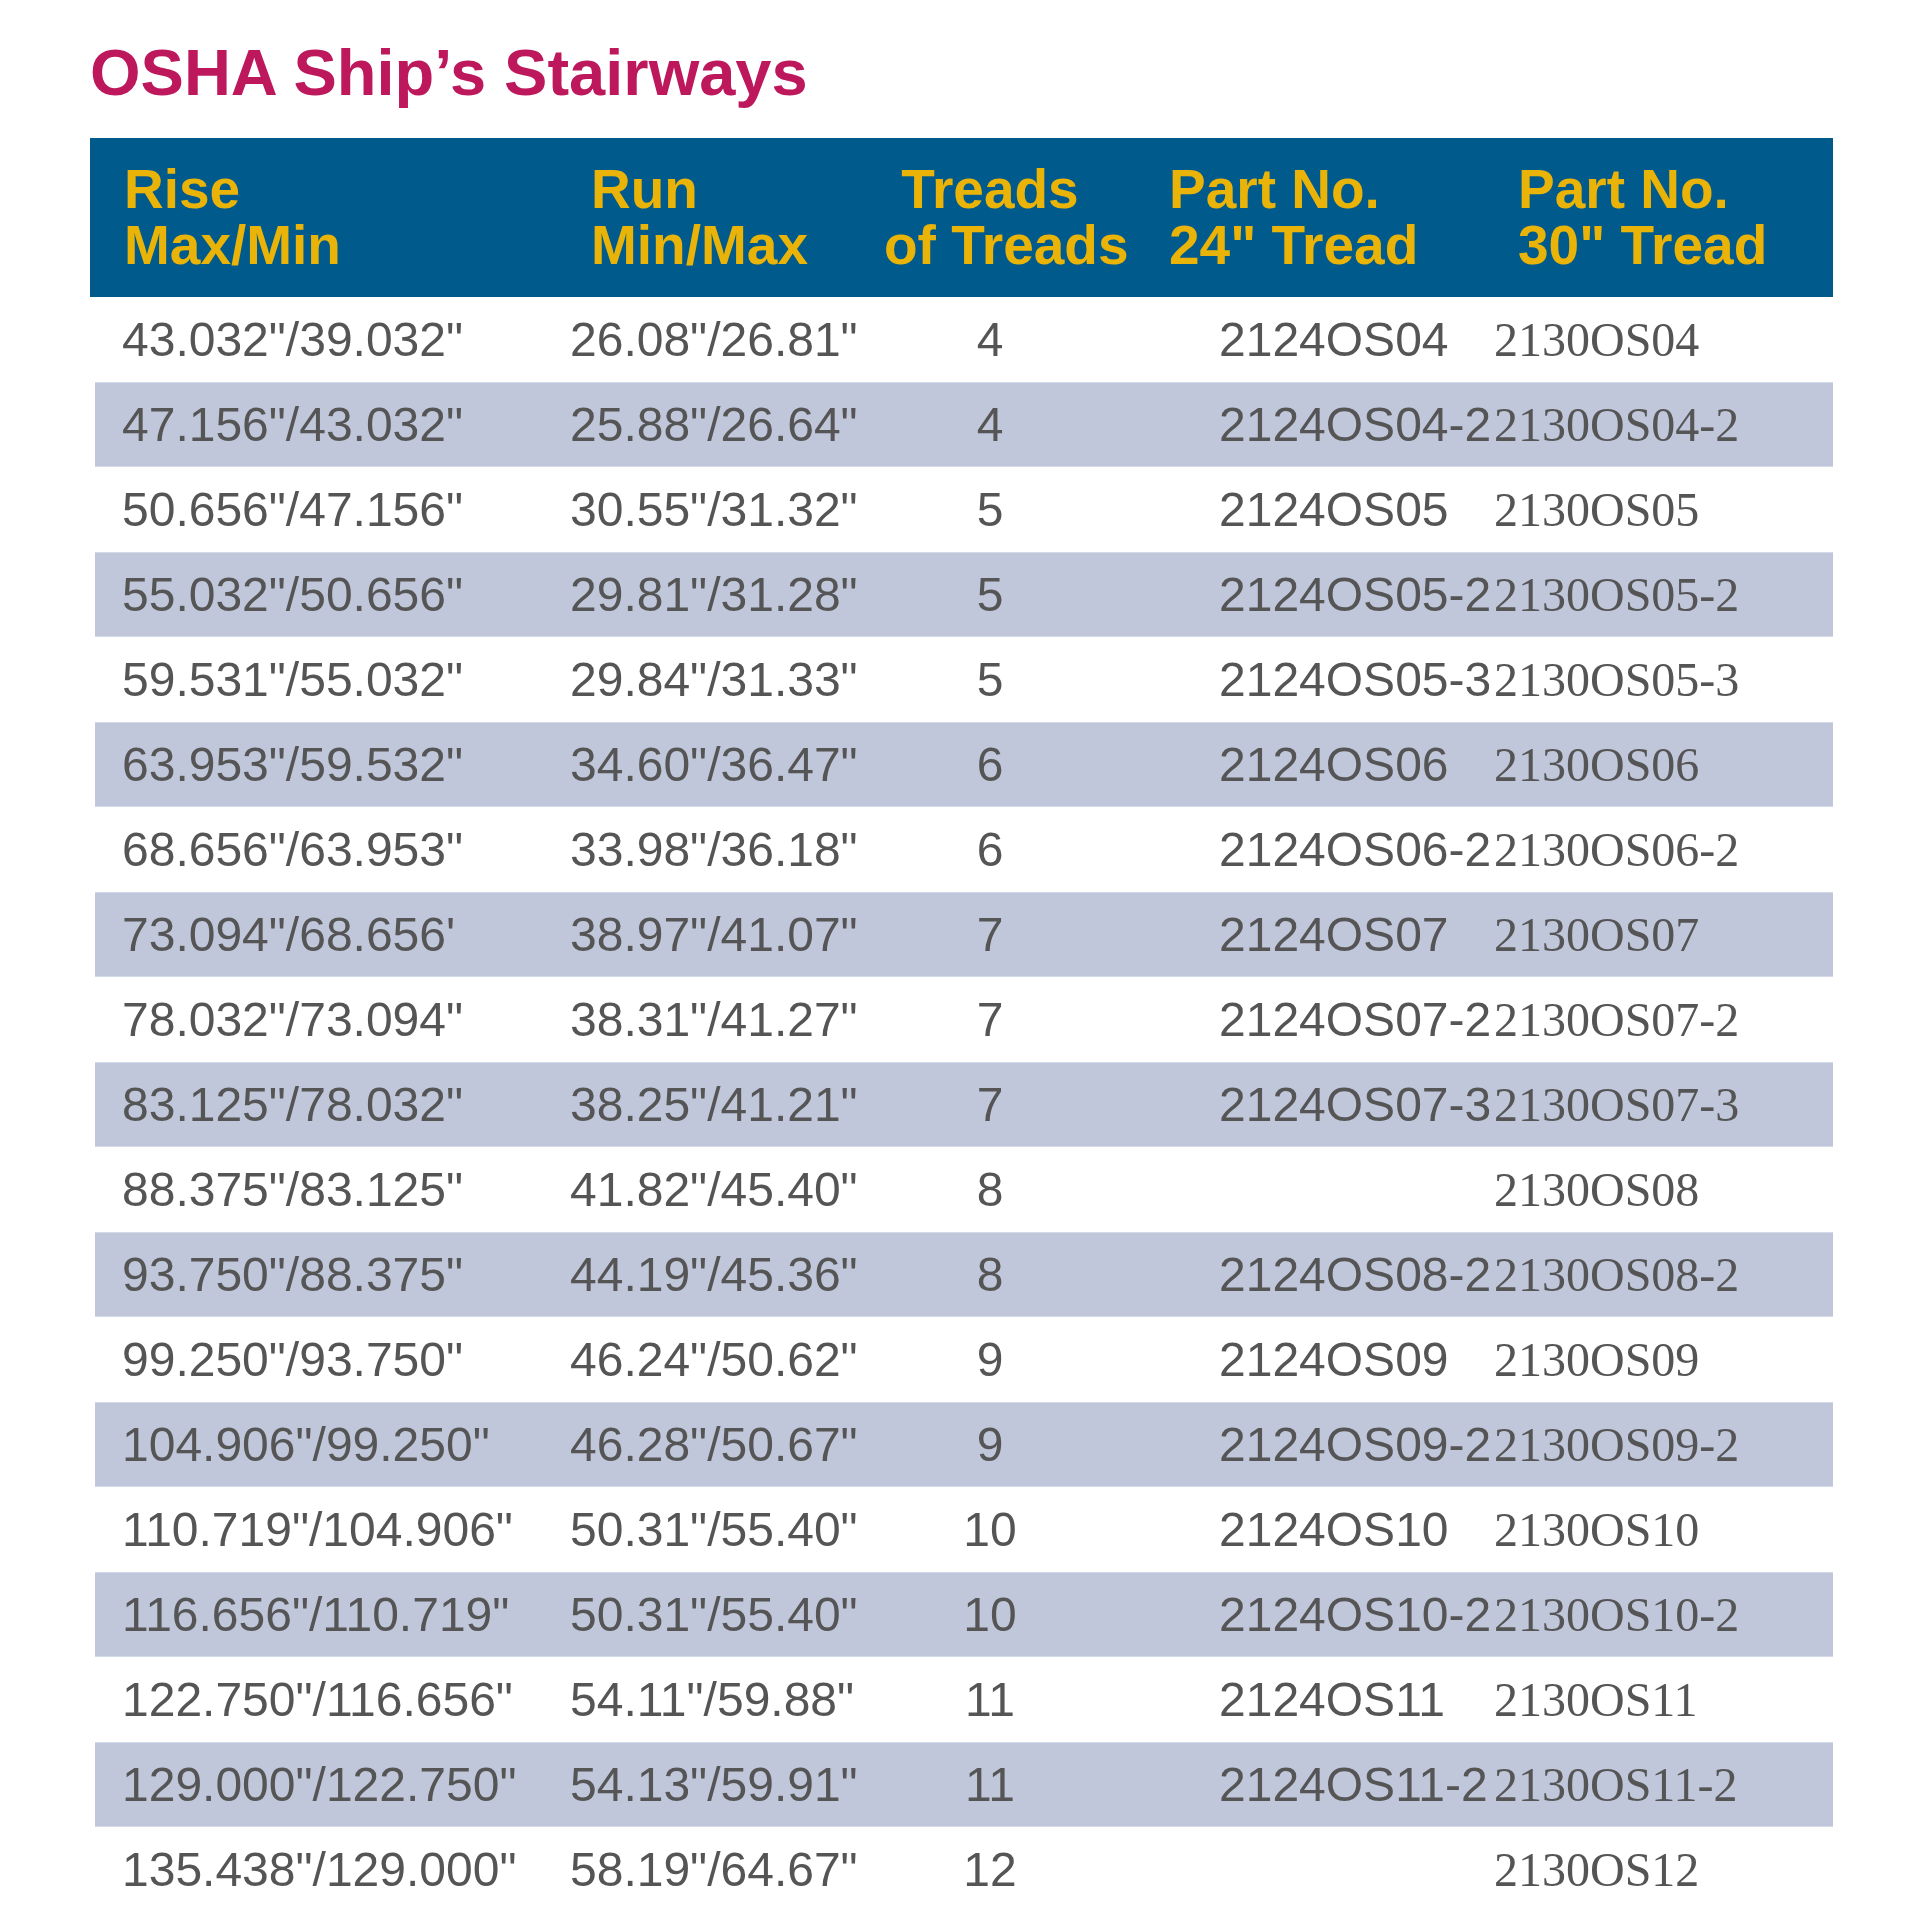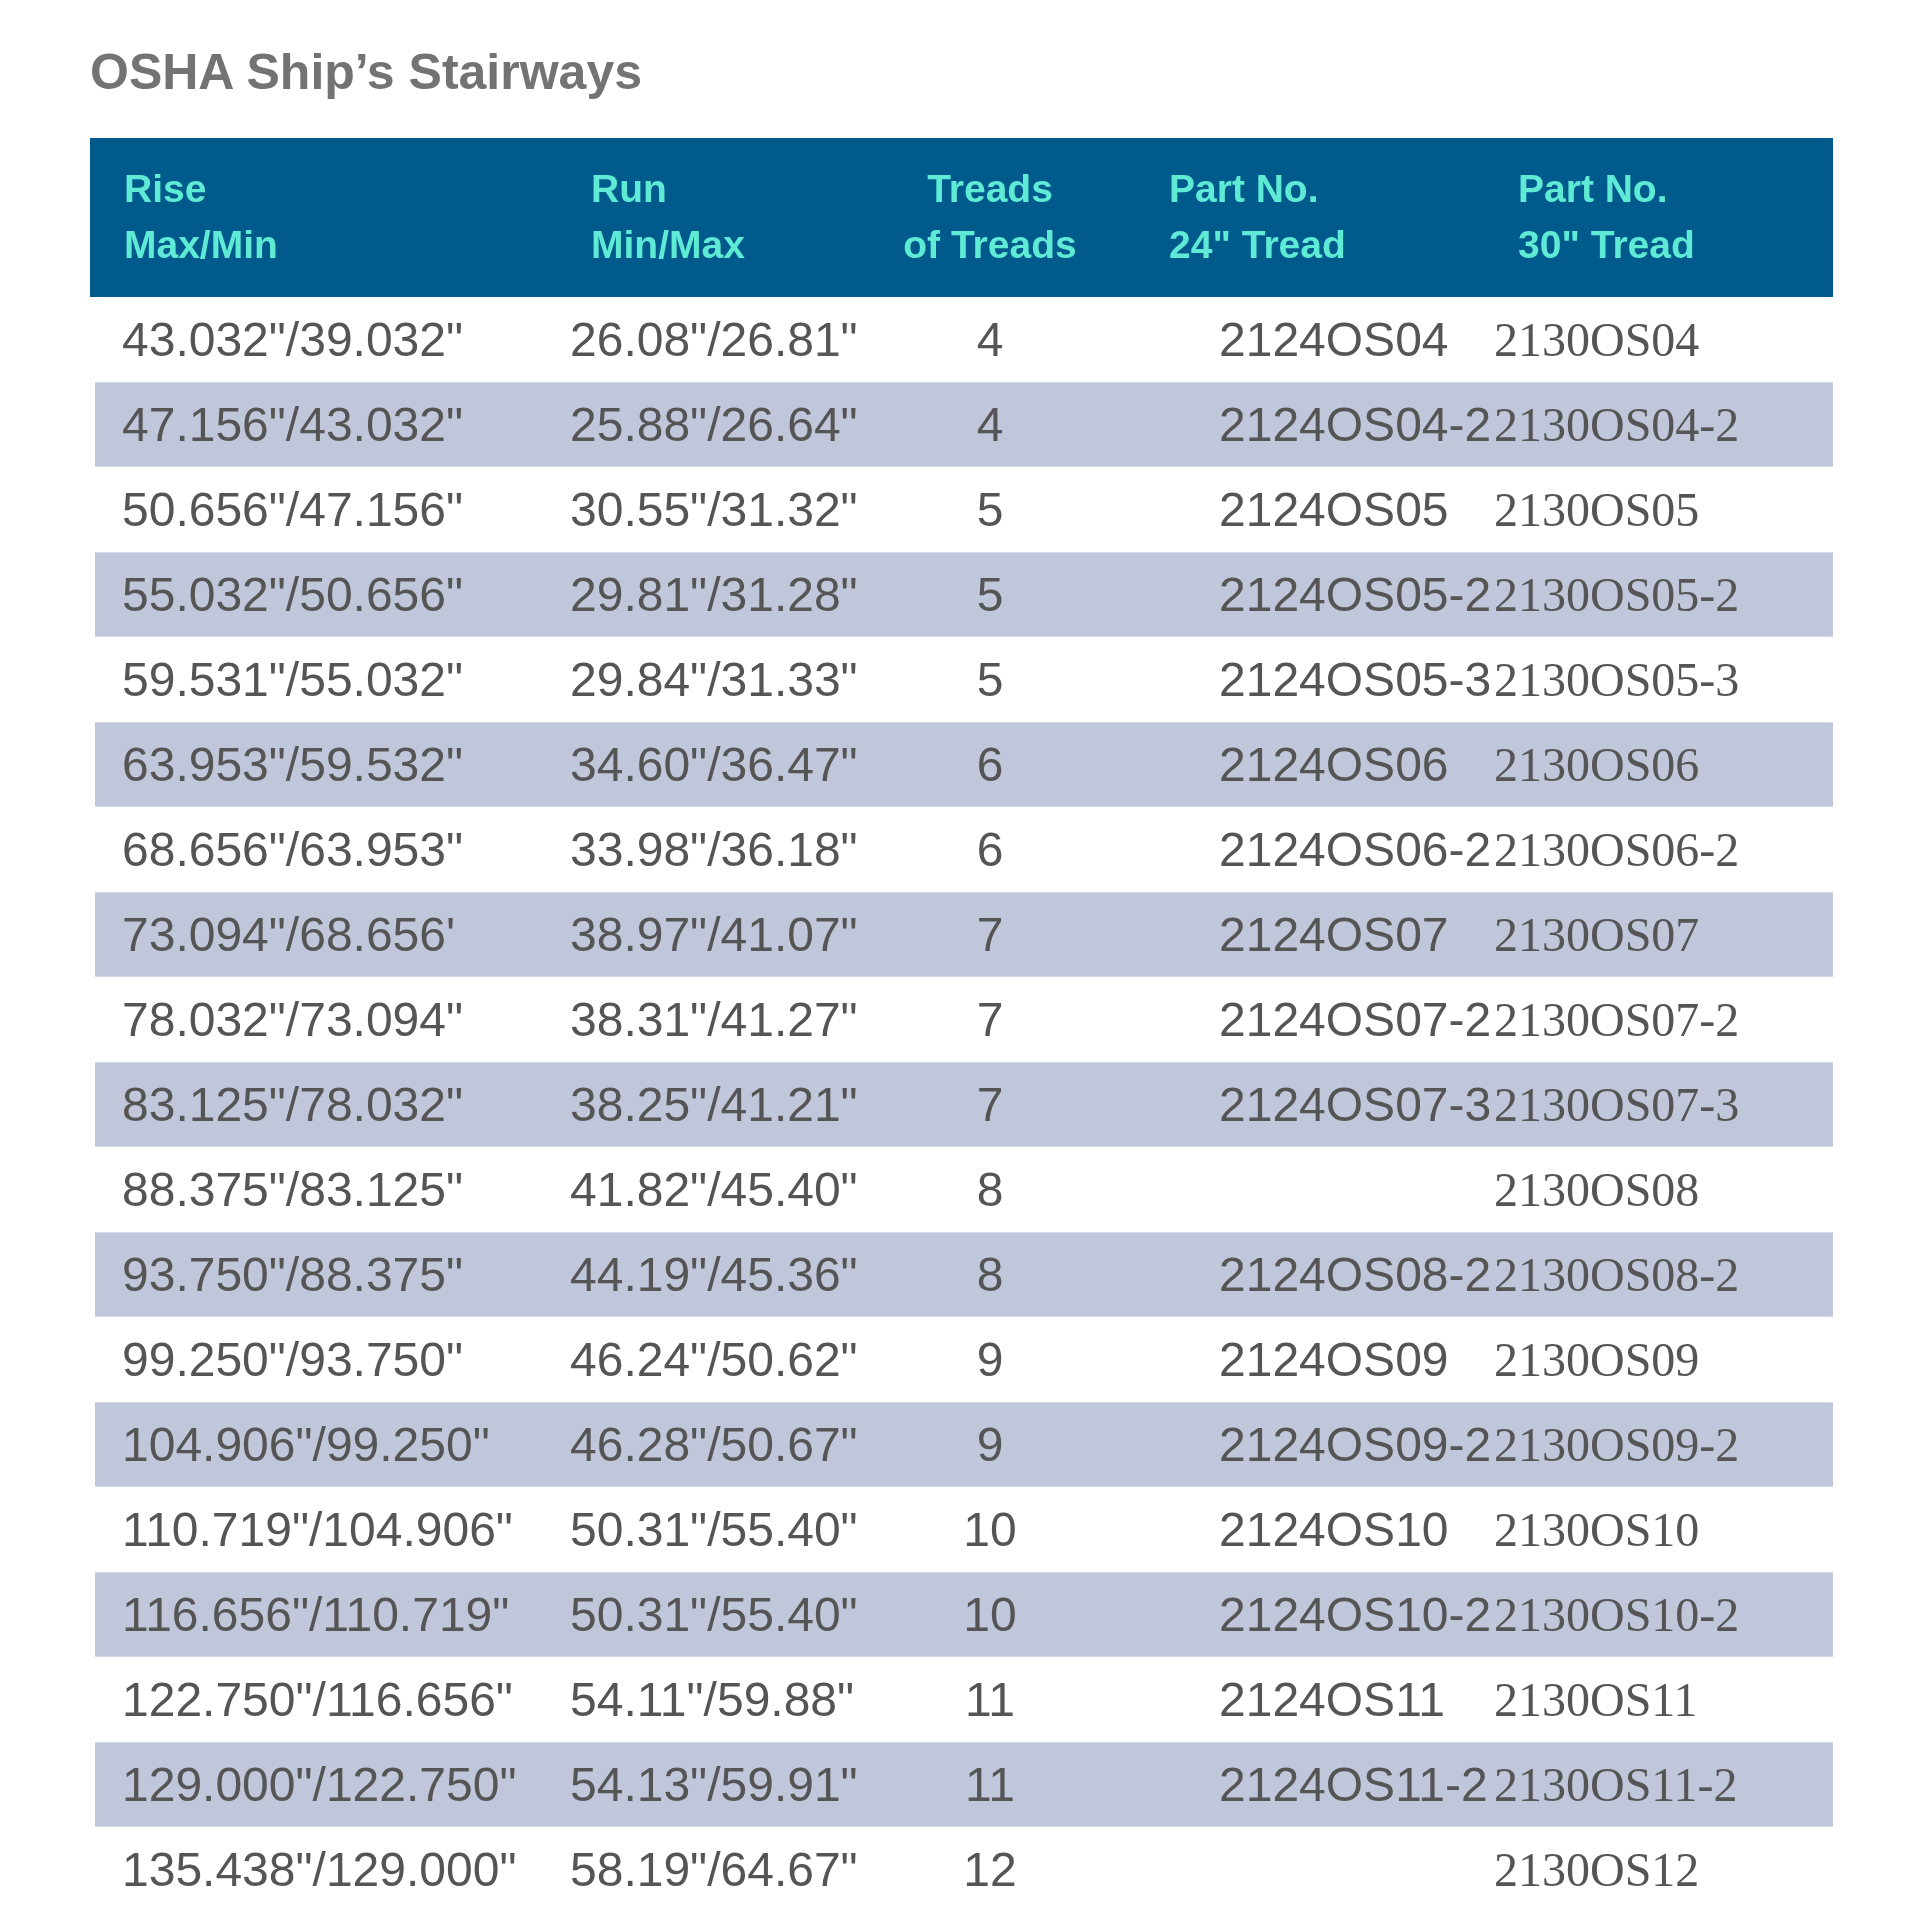--- a/index.html
+++ b/index.html
@@ -1,23 +1,23 @@
 <!DOCTYPE html>
 <html><head>
 <meta charset="utf-8">
 <style>
   html, body { margin: 0; padding: 0; background: #ffffff; }
   body { width: 1931px; height: 1931px; position: relative; overflow: hidden;
          font-family: "Liberation Sans", sans-serif; }
   .title { position: absolute; left: 90px; top: 29px; margin: 0;
-           font-size: 50px; font-weight: bold; color: #737373; line-height: 87px;
+           font-size: 65px; font-weight: bold; color: #be185d; line-height: 87px;
            letter-spacing: 0px; white-space: nowrap; }
   .table { position: absolute; left: 90px; top: 138px; width: 1743px; }
-  .thead { position: relative; height: 159px; background: #005a8c; color: #5eead4;
-           font-weight: bold; font-size: 39px; }
+  .thead { position: relative; height: 159px; background: #005a8c; color: #eab308;
+           font-weight: bold; font-size: 55px; }
   .th { position: absolute; top: 23px; line-height: 56px; white-space: nowrap; }
   .th div { display: block; }
   .th.center { text-align: center; }
   .tbody { position: relative; }
   .tr { position: relative; height: 85px; color: #555555; font-size: 48px; }
   .tr.shade { background: #c1c7db; margin-left: 4.8px;
               box-shadow: inset 0 1px 0 #d4d9e7, inset 0 -1px 0 #d4d9e7; }
   .td { position: absolute; top: 0; line-height: 85px; white-space: nowrap; }
   .tr.shade .td { margin-left: -4.8px; }
   .c-rise { left: 32px; }

